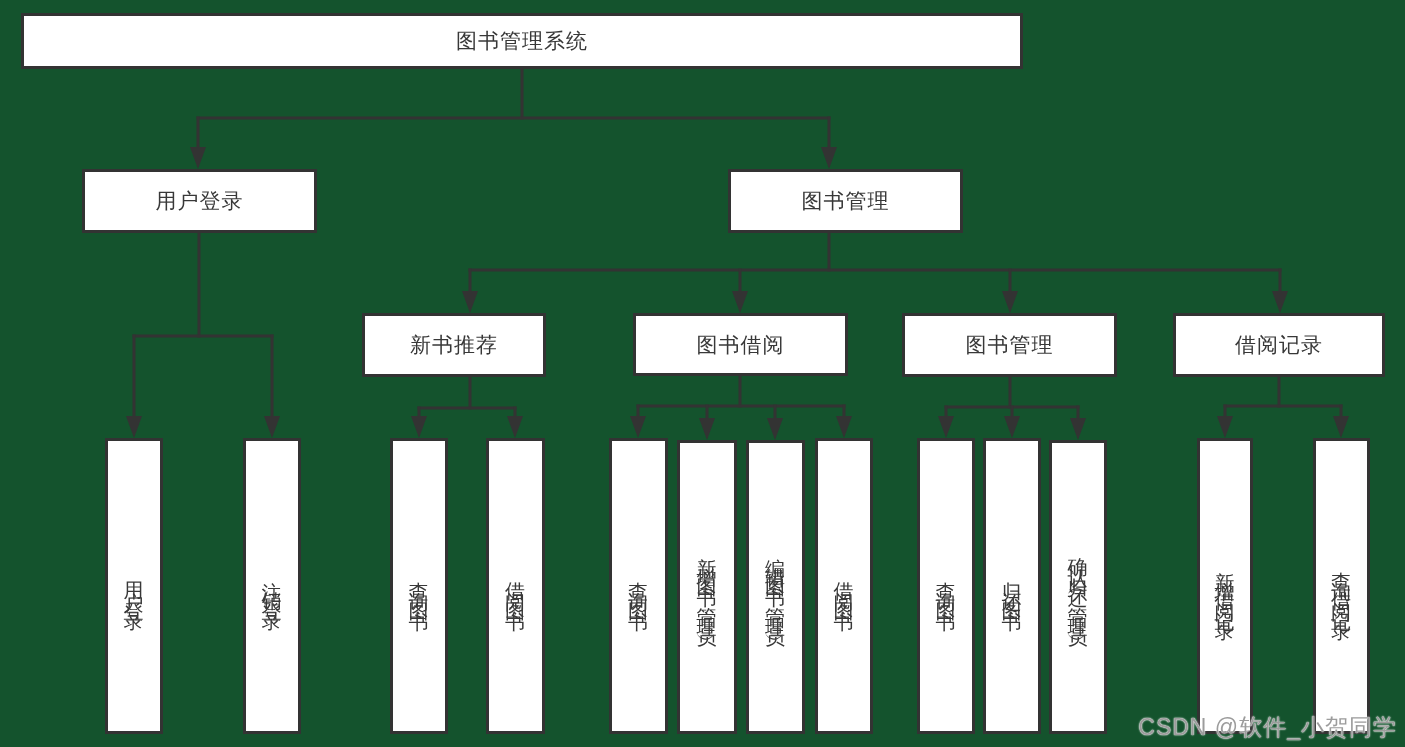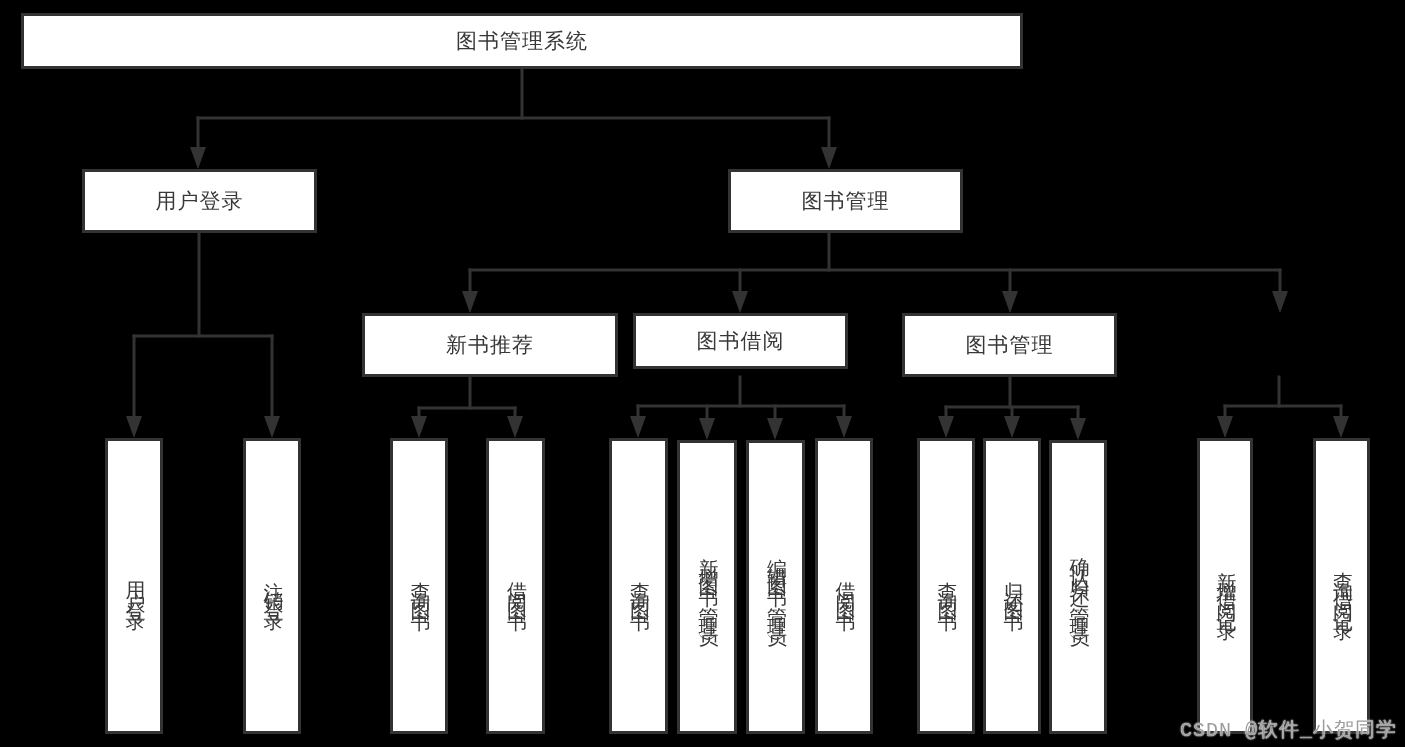--- a/index.html
+++ b/index.html
@@ -1,21 +1,21 @@
 <!DOCTYPE html>
 <html><head>
 <meta charset="utf-8">
 <style>
   html, body { margin: 0; padding: 0; background: #ffffff; }
   .canvas {
     position: relative;
     width: 1405px;
     height: 747px;
-    background: #000000;
-    font-family: Liberation Mono, monospace;
+    background: #14532d;
+    font-family: Liberation Sans, sans-serif;
     overflow: hidden;
   }
   .connectors {
     position: absolute;
     left: 0; top: 0;
     width: 1405px; height: 747px;
   }
   .connectors line {
     stroke: #333333;
     stroke-width: 3;
@@ -42,21 +42,21 @@
     text-orientation: mixed;
     font-size: 20px;
     letter-spacing: 10px;
     line-height: 1.1;
     color: #383838;
   }
   .watermark {
     position: absolute;
     right: 8px;
     bottom: 4px;
-    font-size: 20px;
+    font-size: 23px;
     letter-spacing: 1px;
     color: #9c9c9c;
     text-shadow: 0 0 2px #ffffff, 0 0 1px #ffffff;
     white-space: nowrap;
   }
 </style>
 </head>
 <body>
 
 <div class="canvas">
@@ -141,29 +141,32 @@
     <span>图书管理系统</span>
   </div>
 
   <div class="hbox" style="left:82px;top:169px;width:235px;height:64px">
     <span>用户登录</span>
   </div>
   <div class="hbox" style="left:728px;top:169px;width:235px;height:64px">
     <span>图书管理</span>
   </div>
 
-  <div class="hbox" style="left:362px;top:313px;width:256px;height:64px">
+  <div class="hbox" style="left:362px;top:313px;width:184px;height:64px">
     <span>新书推荐</span>
   </div>
-  <div class="hbox" style="left:633px;top:313px;width:215px;height:56px">
+  <div class="hbox" style="left:633px;top:313px;width:215px;height:63px">
     <span>图书借阅</span>
   </div>
   <div class="hbox" style="left:902px;top:313px;width:215px;height:64px">
     <span>图书管理</span>
   </div>
+  <div class="hbox" style="left:1173px;top:313px;width:212px;height:64px">
+    <span>借阅记录</span>
+  </div>
 
   <div class="vbox" style="left:105px;top:438px;width:58px;height:296px">
     <span>用户登录</span>
   </div>
   <div class="vbox" style="left:243px;top:438px;width:58px;height:296px">
     <span>注销登录</span>
   </div>
 
   <div class="vbox" style="left:390px;top:438px;width:58px;height:296px">
     <span>查询图书</span>

